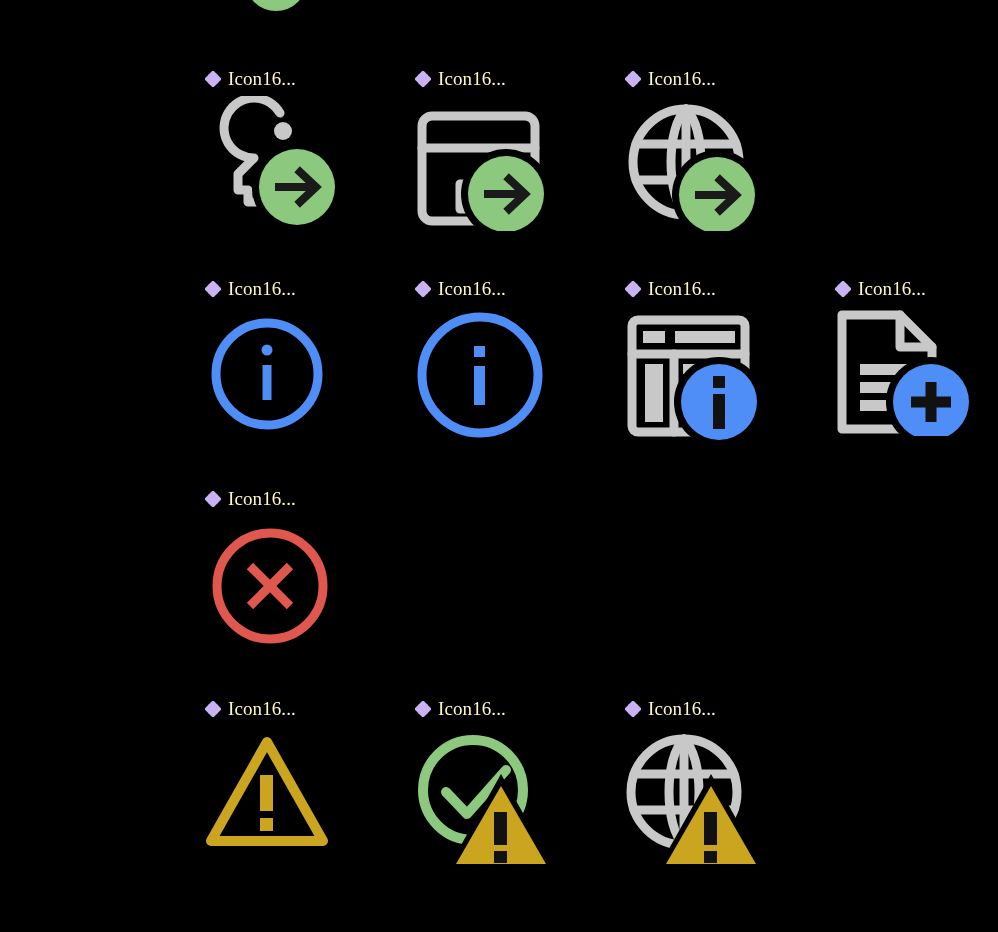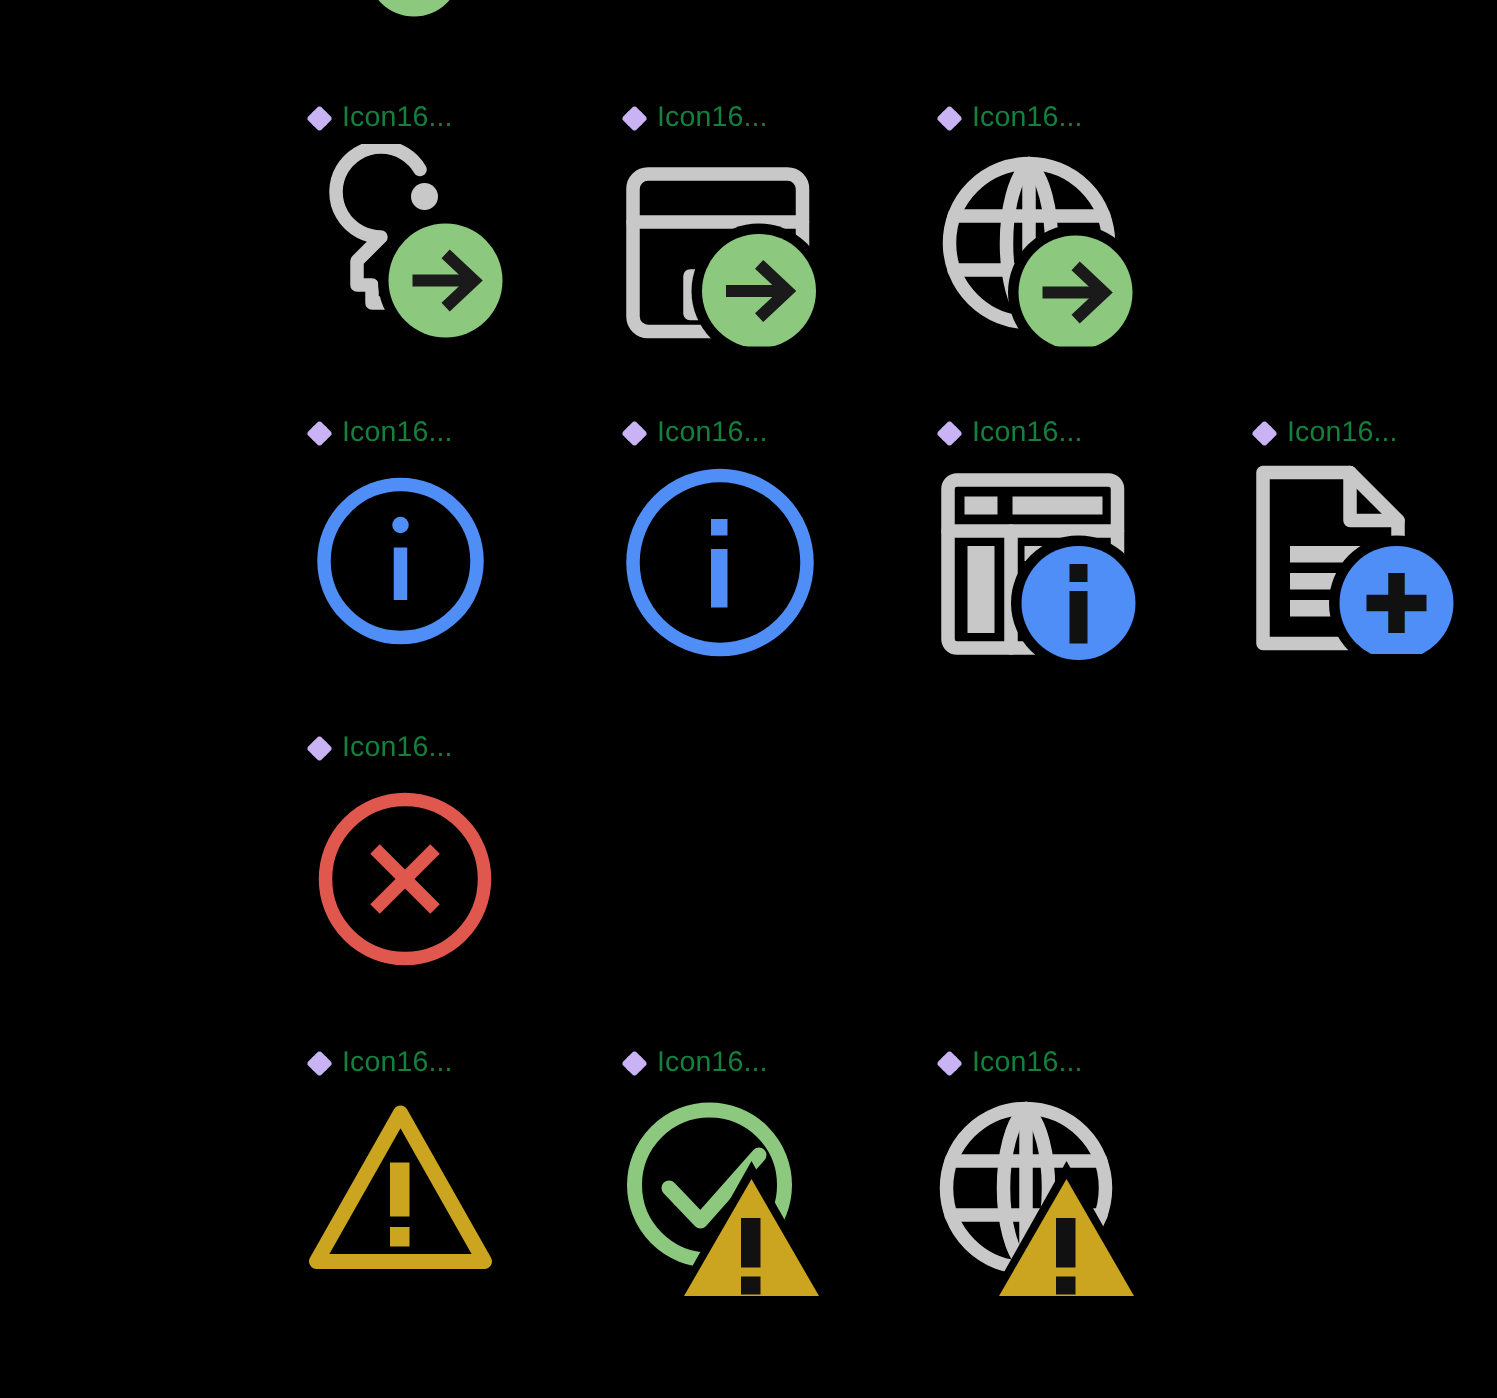--- a/index.html
+++ b/index.html
@@ -32,26 +32,26 @@
     height: 22px;
     user-select: none;
   }
   .comp-icon {
     width: 16px;
     height: 16px;
     flex: 0 0 16px;
     display: block;
   }
   .label-text {
-    color: #15803d;
+    color: #fef9c3;
     font-size: 19px;
     line-height: 22px;
     letter-spacing: 0.1px;
     white-space: nowrap;
-    font-family: Liberation Sans, sans-serif;
+    font-family: Liberation Serif, serif;
   }
   .art {
     position: relative;
     margin-top: 6px;
   }
   .art svg { display: block; }
   .clipped-top {
     position: absolute;
     left: 245px;
     top: -60px;

